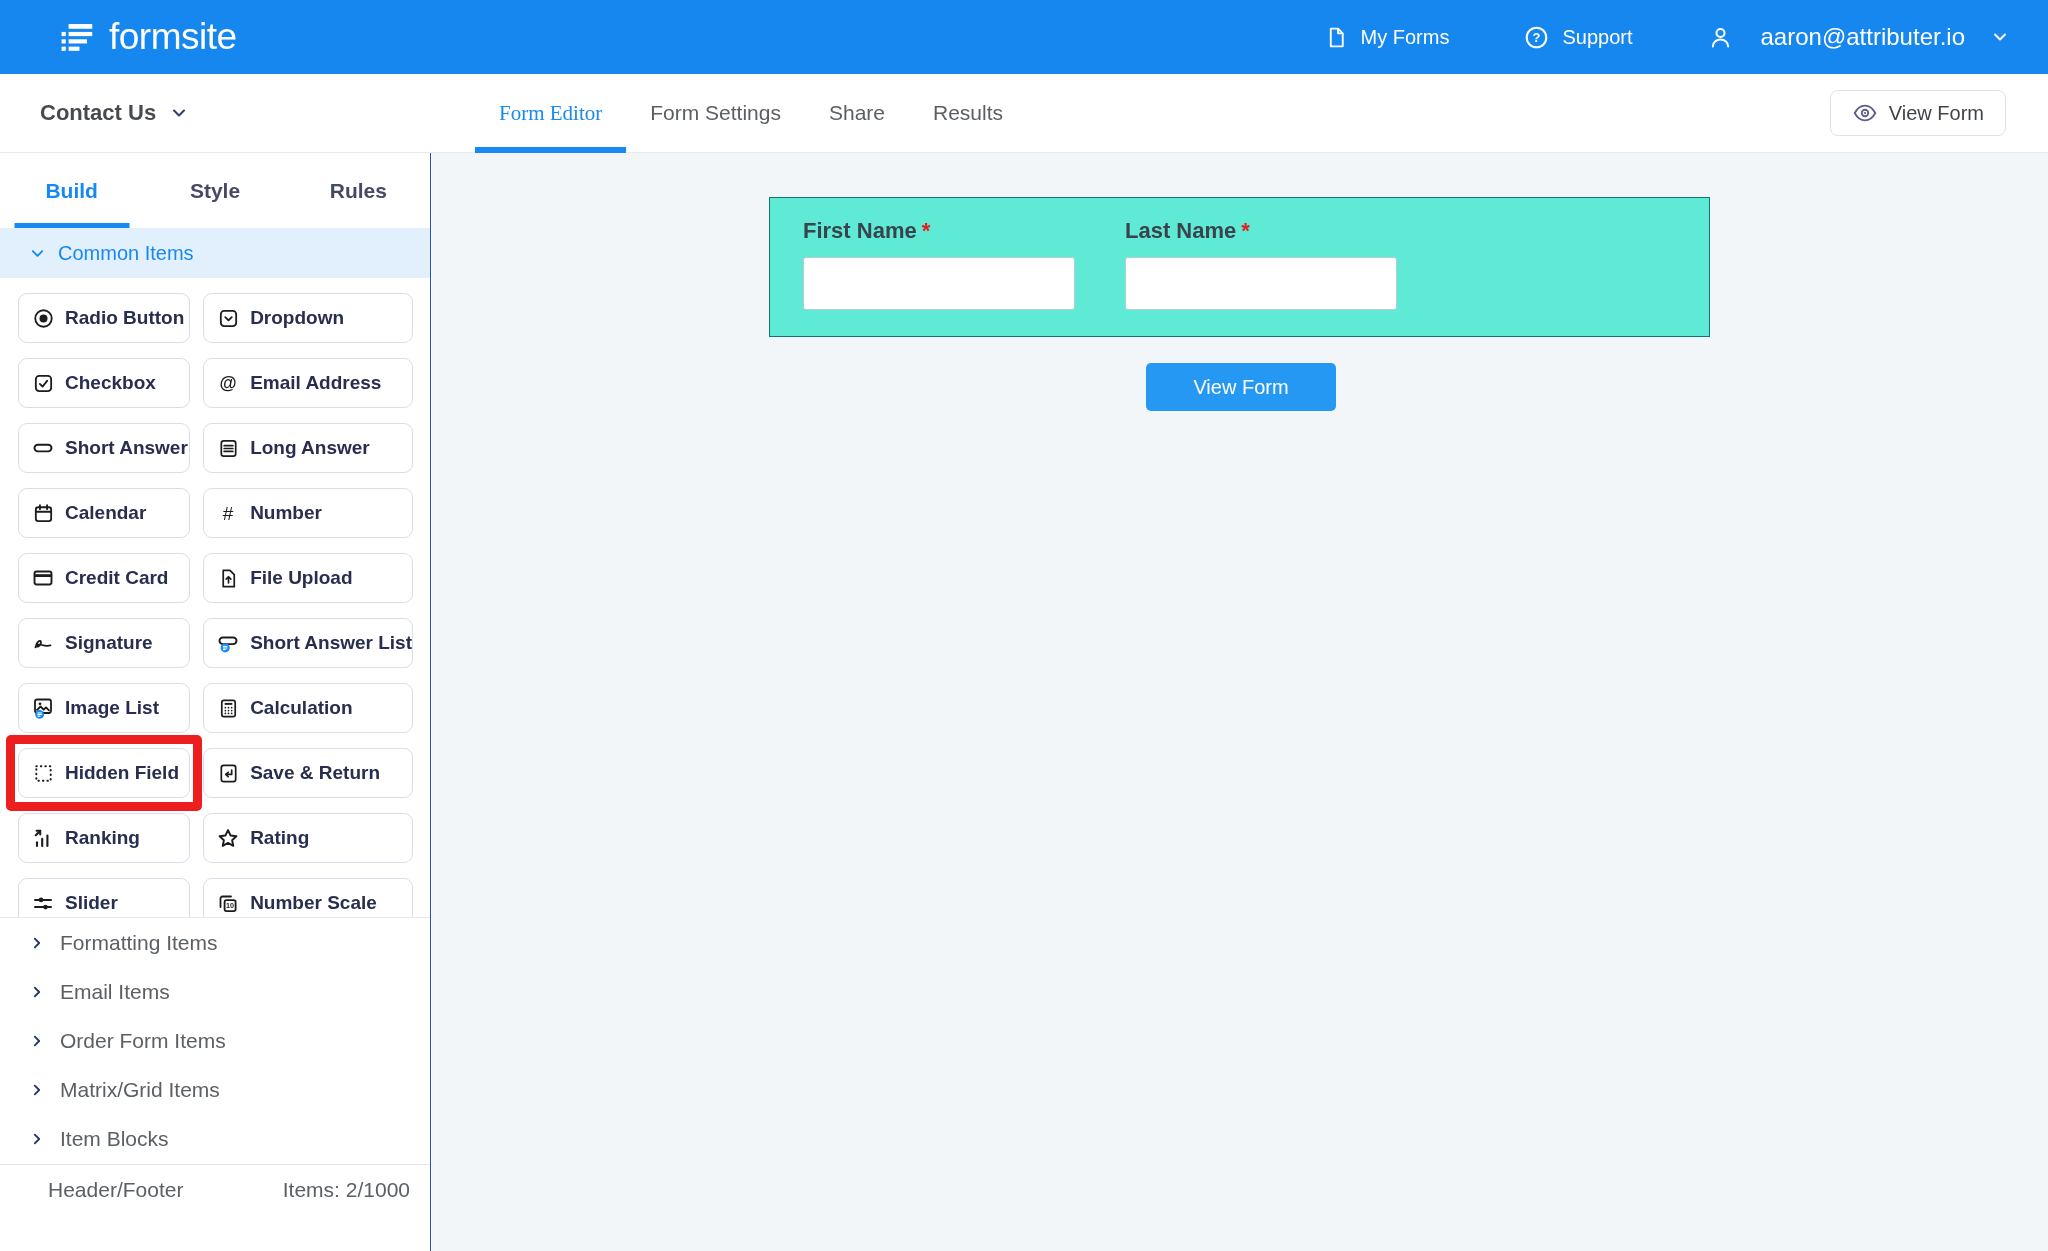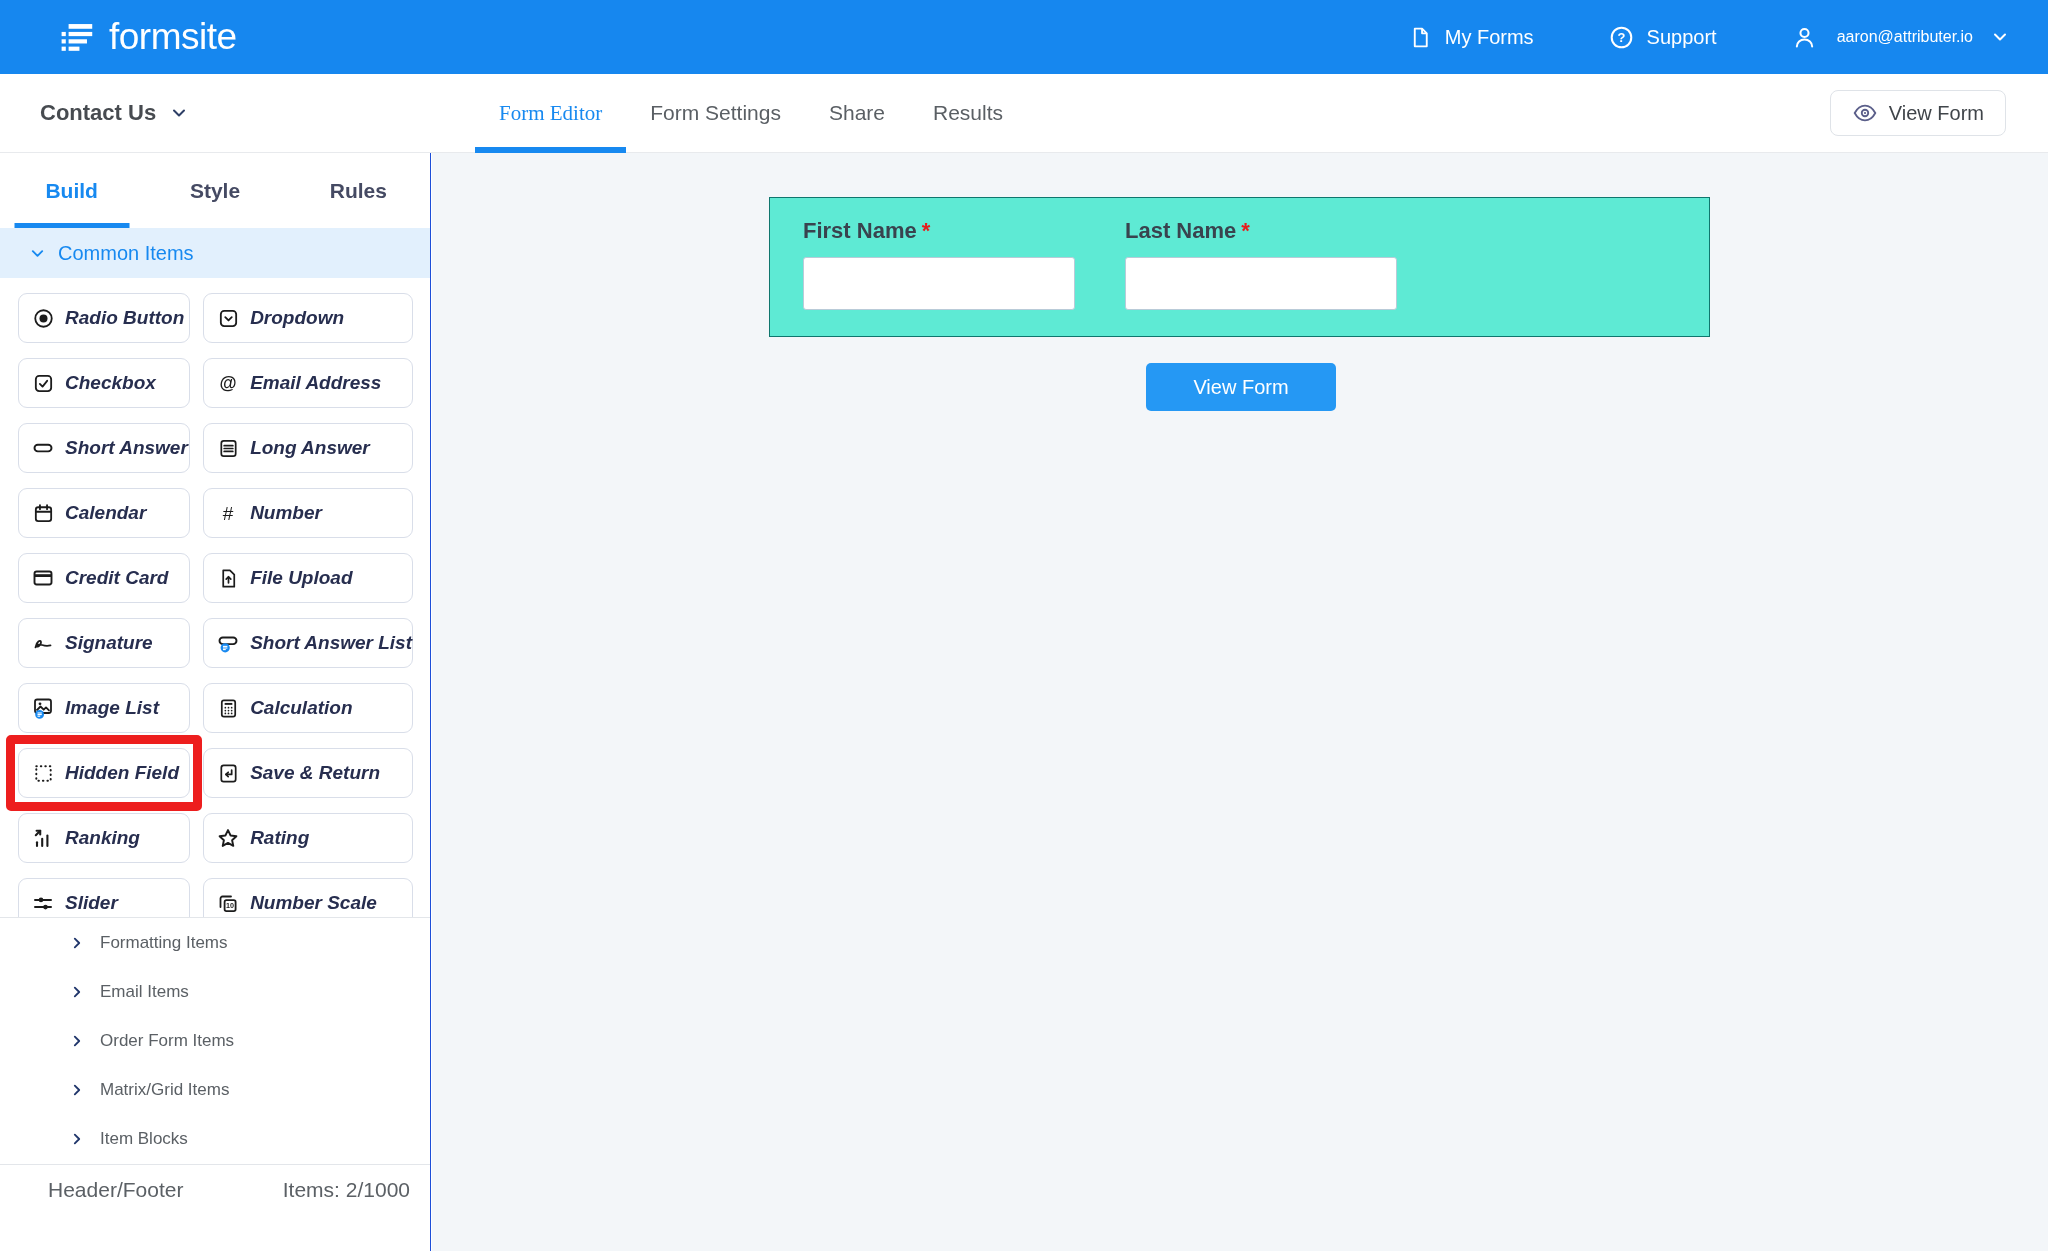--- a/index.html
+++ b/index.html
@@ -13,21 +13,21 @@
   
   .topbar {
     position:absolute; top:0; left:0; right:0; height:74px;
     background:#1687ef; display:flex; align-items:center;
     padding:0 40px 0 56px; color:#fff;
   }
   .logo { display:flex; align-items:center; gap:11px; cursor:pointer; }
   .logo .word { font-size:37px; font-weight:500; letter-spacing:-0.5px; }
   .topnav { margin-left:auto; display:flex; align-items:center; gap:74px; }
   .tnav { display:flex; align-items:center; gap:12px; font-size:20px; font-weight:500; cursor:pointer; white-space:nowrap; }
-  .account { display:flex; align-items:center; gap:19px; font-size:16px; cursor:pointer; white-space:nowrap; }
+  .account { display:flex; align-items:center; gap:27px; font-size:24px; cursor:pointer; white-space:nowrap; }
   .ticon { display:flex; align-items:center; justify-content:center; }
 
   
   .header {
     position:absolute; top:74px; left:0; right:0; height:79px;
     background:#fff; border-bottom:1px solid #e8eaed; z-index:2;
   }
   .formname {
     position:absolute; left:40px; top:50%; transform:translateY(-50%);
     display:flex; align-items:center; gap:15px;
@@ -74,29 +74,29 @@
     display:grid; grid-template-columns:1fr 1fr; gap:15px 13px;
     grid-auto-rows:50px; padding:15px 17px 0 18px;
     border-bottom:1px solid #e3e6ea;
   }
   .item {
     background:#fff; border:1px solid #d9dee9; border-radius:9px;
     display:flex; align-items:center; gap:10px; padding-left:12px;
     position:relative; cursor:pointer;
   }
   .item .ic { width:24px; height:24px; flex:none; display:flex; align-items:center; justify-content:center; }
-  .item .lb { font-size:19px; font-weight:700; color:#272e4f; white-space:nowrap;font-style:italic; }
+  .item .lb { font-size:19px; font-weight:700; color:#272e4f; white-space:nowrap; }
   .ring {
     position:absolute; inset:-14px -13px; border:9px solid #ed1e1e;
     border-radius:5px; pointer-events:none; z-index:3;
   }
   .sections { flex:none; }
   .sec {
     height:49px; display:flex; align-items:center; gap:16px;
-    padding-left:30px; font-size:17px; color:#5b6065; cursor:pointer;margin-left:40px;
+    padding-left:30px; font-size:21px; color:#5b6065; cursor:pointer;
   }
   .side-footer { margin-top:1px; border-top:1px solid #e3e6ea; flex:1; }
   .side-footer .row {
     height:50px; display:flex; align-items:center; justify-content:space-between;
     padding:0 20px 0 48px; font-size:21px; color:#5b6065;
   }
   .hf-label { cursor:pointer; }
 
   
   .main {

